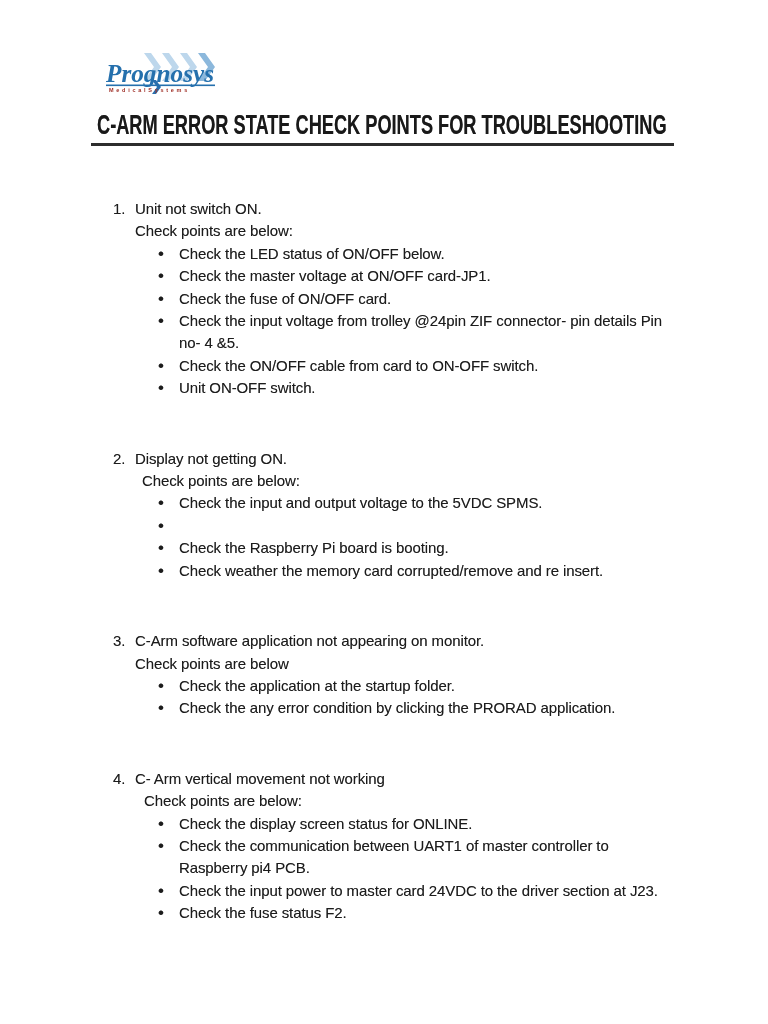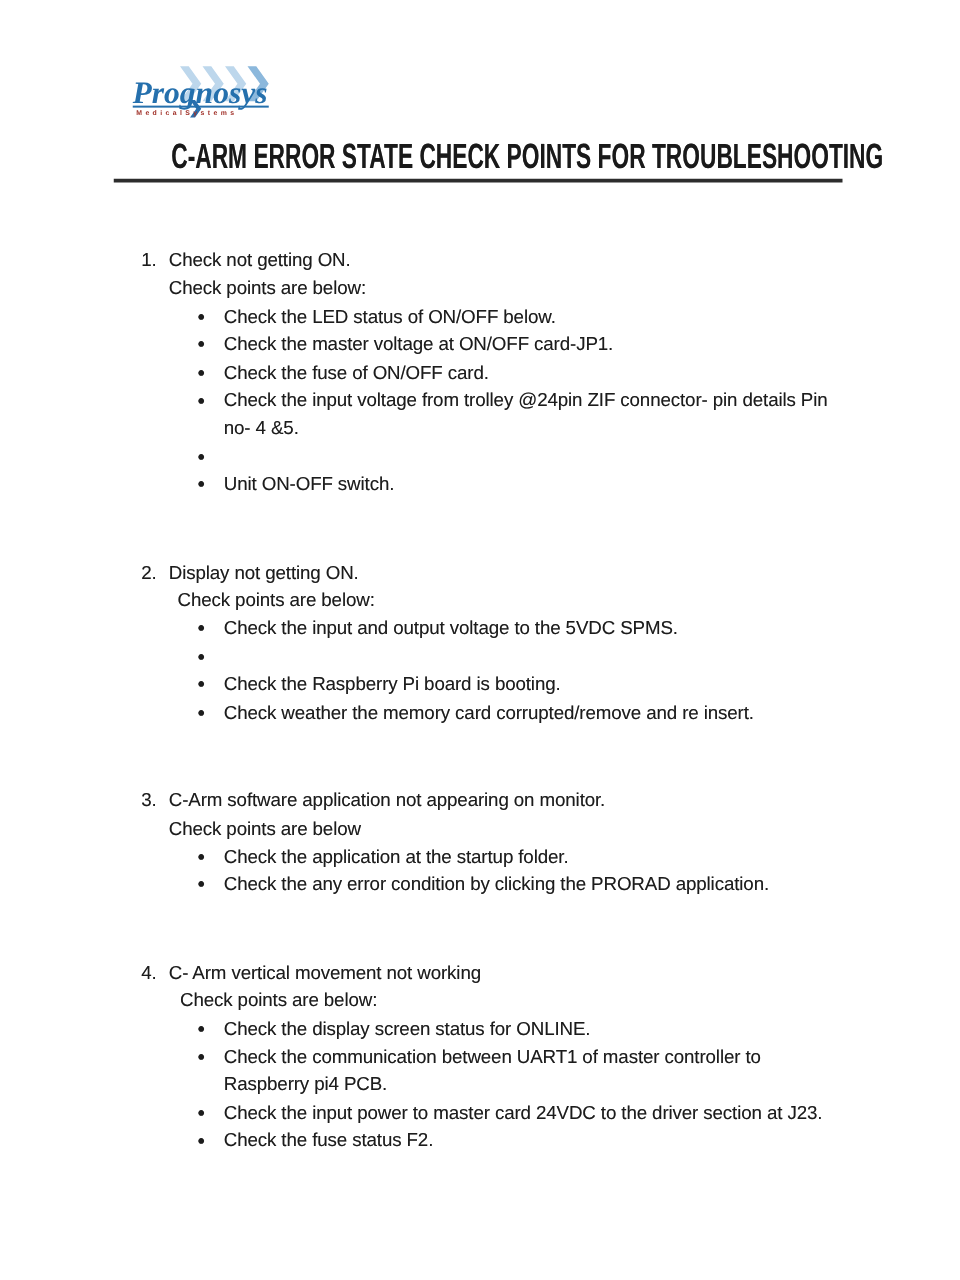--- a/index.html
+++ b/index.html
@@ -7,21 +7,21 @@
     width:768px;height:1024px;background:#ffffff;overflow:hidden;
     font-family:"Liberation Sans","DejaVu Sans",sans-serif;
     color:#1c1c1c;
   }
   .page{position:relative;width:768px;height:996px;background:#fff;padding-left:13px;}
 
   
   .logo{position:absolute;left:106px;top:52px;width:112px;height:44px;}
 
   
-  .title-wrap{position:absolute;left:97px;top:111px;width:600px;height:34px;margin-left:40px;}
+  .title-wrap{position:absolute;left:97px;top:111px;width:600px;height:34px;}
   .doc-title{
     margin:0;font-size:28px;line-height:28px;font-weight:700;color:#191919;
     white-space:nowrap;letter-spacing:0px;
     transform:scaleX(0.65);transform-origin:left top;
     text-shadow:0 0 .6px rgba(25,25,25,.55);
   }
   .title-underline{position:absolute;left:91px;top:143px;width:583px;height:3px;background:#2d2d2d;}
 
   
   .content{position:absolute;left:0;top:198px;width:768px;
@@ -58,21 +58,21 @@
 
   <div class="title-wrap">
     <h1 class="doc-title">C-ARM ERROR STATE CHECK POINTS FOR TROUBLESHOOTING</h1>
   </div>
   <div class="title-underline"></div>
 
   <div class="content">
       <div class="section">
         <div class="shead">
           <span class="num">1.</span>
-          <span class="h">Check not getting ON.</span>
+          <span class="h">Unit not switch ON.</span>
         </div>
         <div class="sub">Check points are below:</div>
         <div class="bullets">
           <div class="bullet">
             <span class="dot">•</span>
             <span class="btext">Check the LED status of ON/OFF below.</span>
           </div>
           <div class="bullet">
             <span class="dot">•</span>
             <span class="btext">Check the master voltage at ON/OFF card-JP1.</span>
@@ -80,20 +80,21 @@
           <div class="bullet">
             <span class="dot">•</span>
             <span class="btext">Check the fuse of ON/OFF card.</span>
           </div>
           <div class="bullet">
             <span class="dot">•</span>
             <span class="btext">Check the input voltage from trolley @24pin ZIF connector- pin details Pin no- 4 &amp;5.</span>
           </div>
           <div class="bullet">
             <span class="dot">•</span>
+            <span class="btext">Check the ON/OFF cable from card to ON-OFF switch.</span>
           </div>
           <div class="bullet">
             <span class="dot">•</span>
             <span class="btext">Unit ON-OFF switch.</span>
           </div>
         </div>
       </div>
       <div class="section">
         <div class="shead">
           <span class="num">2.</span>

